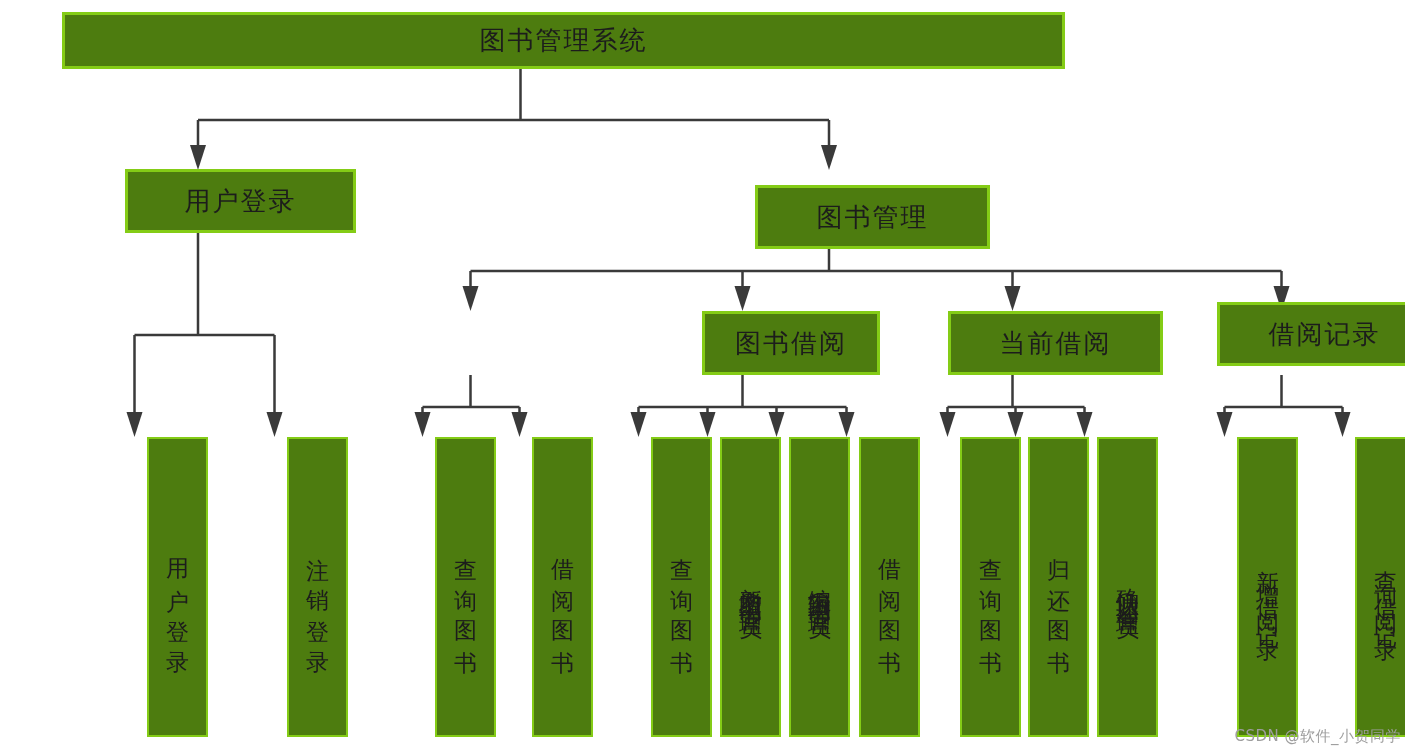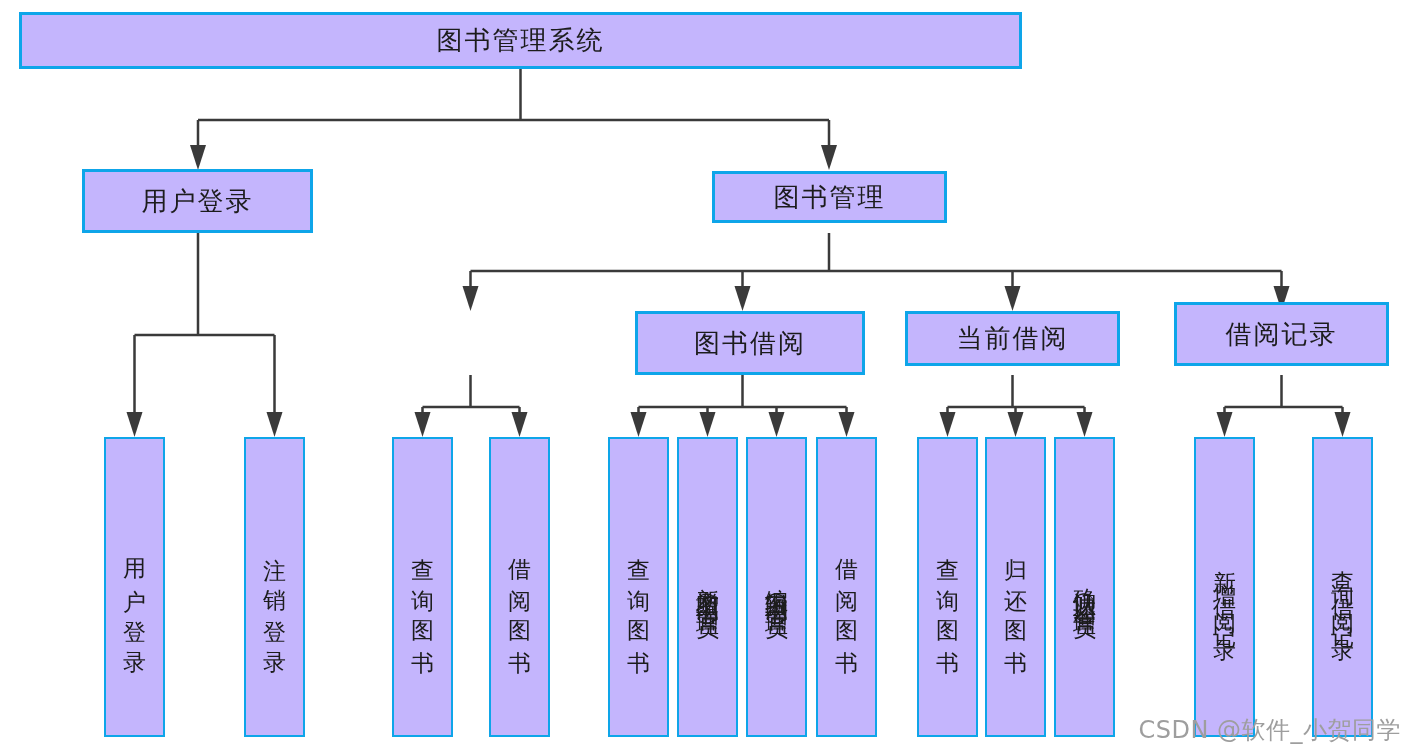--- a/index.html
+++ b/index.html
@@ -4,33 +4,33 @@
 <style>
   html,body{margin:0;padding:0;background:#fff;}
   .stage{
     position:relative;width:1405px;height:747px;background:#ffffff;overflow:hidden;
     font-family:"DejaVu Sans","Liberation Sans",sans-serif;color:#1c1c1c;
   }
   .connectors{position:absolute;left:0;top:0;width:1405px;height:747px;}
   .connectors path.ln{fill:none;stroke:#3a3a3a;stroke-width:2.5;}
   .connectors path.ar{fill:#3a3a3a;stroke:none;}
   .node{
-    position:absolute;box-sizing:border-box;background:#c4b5fd;border:3px solid #0ea5e9;
-    display:flex;align-items:center;justify-content:center;
+    position:absolute;box-sizing:border-box;background:#4d7c0f;border:3px solid #84cc16;
+    display:flex;align-items:center;justify-content:center;margin-left:43px;
   }
   .node.leaf{border-width:2.5px;}
   .hlabel{font-size:26px;letter-spacing:2px;white-space:nowrap;color:#1c1c1c;}
   .vlabel{
     writing-mode:vertical-rl;font-size:23px;line-height:1;color:#1c1c1c;white-space:nowrap;
   }
   .sp4{letter-spacing:1.35em;margin-bottom:-1.35em;}
   .sp6{letter-spacing:0.6em;margin-bottom:-0.6em;}
   .sp9{letter-spacing:0.18em;margin-bottom:-0.18em;}
   .watermark{
-    position:absolute;right:4px;bottom:1px;font-size:24px;color:#9e9e9e;
+    position:absolute;right:4px;bottom:1px;font-size:15px;color:#9e9e9e;
     letter-spacing:0.5px;white-space:nowrap;
   }
 </style>
 </head>
 <body>
 
 <div class="stage">
 
   <svg class="connectors" viewBox="0 0 1405 747" xmlns="http://www.w3.org/2000/svg">
     <g>
@@ -81,28 +81,28 @@
     </g>
   </svg>
 
   <div class="node big" style="left:19px;top:12px;width:1003px;height:57px">
     <span class="hlabel">图书管理系统</span>
   </div>
 
   <div class="node" style="left:82px;top:169px;width:231px;height:64px">
     <span class="hlabel">用户登录</span>
   </div>
-  <div class="node" style="left:712px;top:171px;width:235px;height:52px">
+  <div class="node" style="left:712px;top:185px;width:235px;height:64px">
     <span class="hlabel">图书管理</span>
   </div>
 
-  <div class="node" style="left:635px;top:311px;width:230px;height:64px">
+  <div class="node" style="left:659px;top:311px;width:178px;height:64px">
     <span class="hlabel">图书借阅</span>
   </div>
-  <div class="node" style="left:905px;top:311px;width:215px;height:55px">
+  <div class="node" style="left:905px;top:311px;width:215px;height:64px">
     <span class="hlabel">当前借阅</span>
   </div>
   <div class="node" style="left:1174px;top:302px;width:215px;height:64px">
     <span class="hlabel">借阅记录</span>
   </div>
 
   <div class="node leaf" style="left:104px;top:437px;width:61px;height:300px">
     <span class="vlabel sp4">用户登录</span>
   </div>
   <div class="node leaf" style="left:244px;top:437px;width:61px;height:300px">

